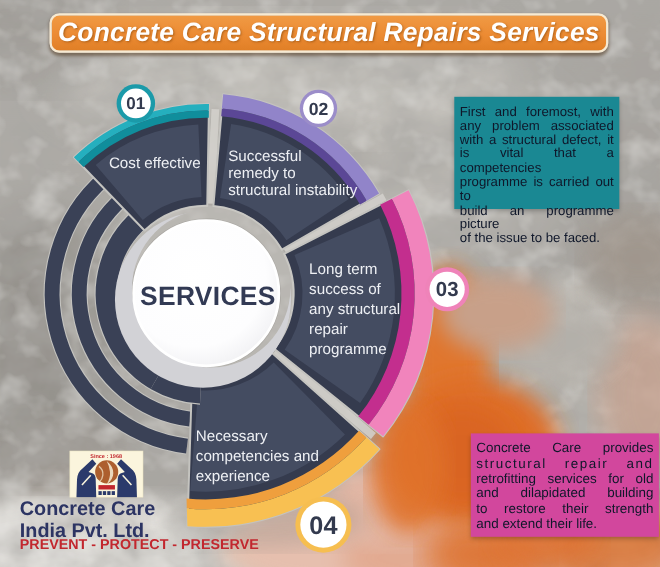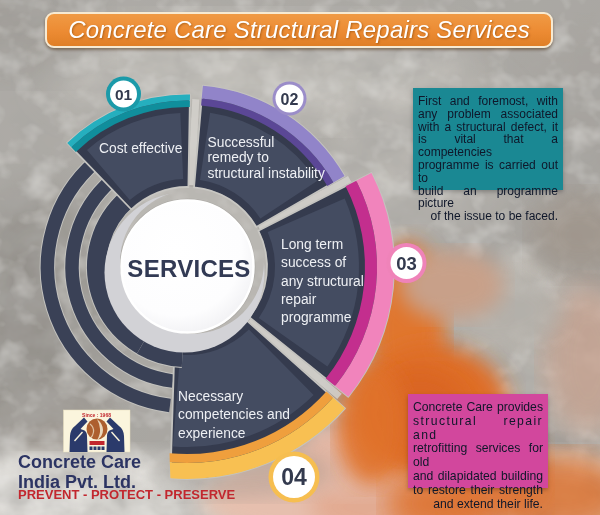--- a/index.html
+++ b/index.html
@@ -2,28 +2,28 @@
 <html><head>
 <meta charset="utf-8">
 <style>
 html,body{margin:0;padding:0}
 .stage{position:relative;width:600px;height:515px;overflow:hidden;font-family:"Liberation Sans",sans-serif;background:#b0ada8}
 .stage svg.bg{position:absolute;left:0;top:0}
 .banner{position:absolute;left:45px;top:12px;width:508px;height:36px;box-sizing:border-box;
   background:linear-gradient(180deg,#f09a44 0%,#ec8b33 55%,#e07f26 100%);
   border:2px solid #f7ead2;border-radius:9px;box-shadow:0 2px 3px rgba(60,30,0,.45);
   display:flex;align-items:center;justify-content:center}
-.banner span{color:#fff;font-weight:400;font-style:italic;font-size:24px;letter-spacing:.2px;
+.banner span{color:#fff;font-weight:700;font-style:italic;font-size:24px;letter-spacing:.2px;
   text-shadow:1px 1px 2px rgba(120,60,0,.5);white-space:nowrap}
 .tbox{position:absolute;box-sizing:border-box;color:#0f172a}
 .tbox .j{text-align:justify;text-align-last:justify}
-.tbox .l{text-align:right}
+.tbox .l{text-align:left}
 #teal{left:413px;top:88px;width:150px;height:102px;background:#1a8893;padding:7px 5px;
   font-size:12px;line-height:12.8px;font-weight:400;box-shadow:0 2px 4px rgba(0,0,0,.25)}
-#pink{left:408px;top:394px;width:140px;height:94px;background:#d2479d;padding:7px 5px;
+#pink{left:428px;top:394px;width:171px;height:94px;background:#d2479d;padding:7px 5px;
   font-size:12.2px;line-height:13.8px;font-weight:400;box-shadow:0 2px 4px rgba(0,0,0,.25)}
 .logotext{position:absolute;left:18px;top:452px;width:160px;text-align:left;color:#2c3463;font-weight:700;line-height:20px;font-size:18px}
 .logotext .ppp{color:#c2272e;font-size:13px;line-height:10px;letter-spacing:0;margin-top:-2px;white-space:nowrap}
 </style>
 </head>
 <body>
 <div class="stage">
 <svg class="bg" width="600" height="515" viewBox="0 0 600 515">
   <defs>
     <filter id="noise" x="0" y="0" width="100%" height="100%">

